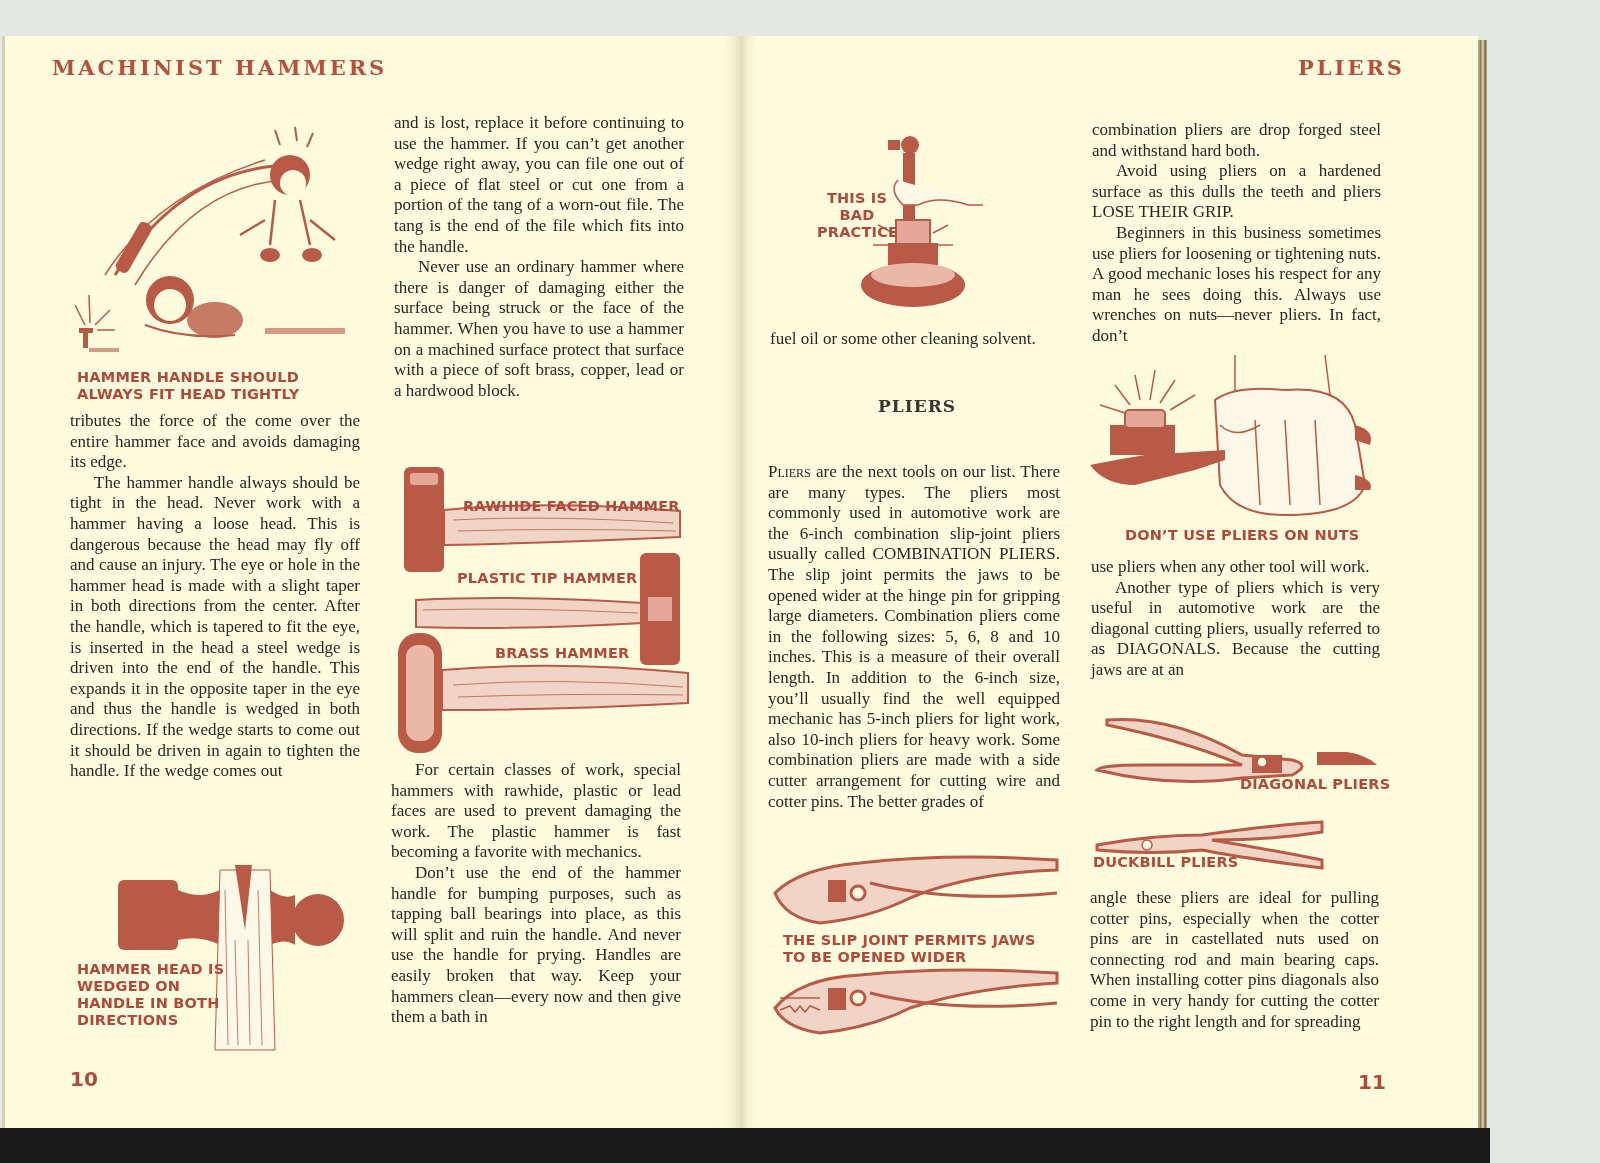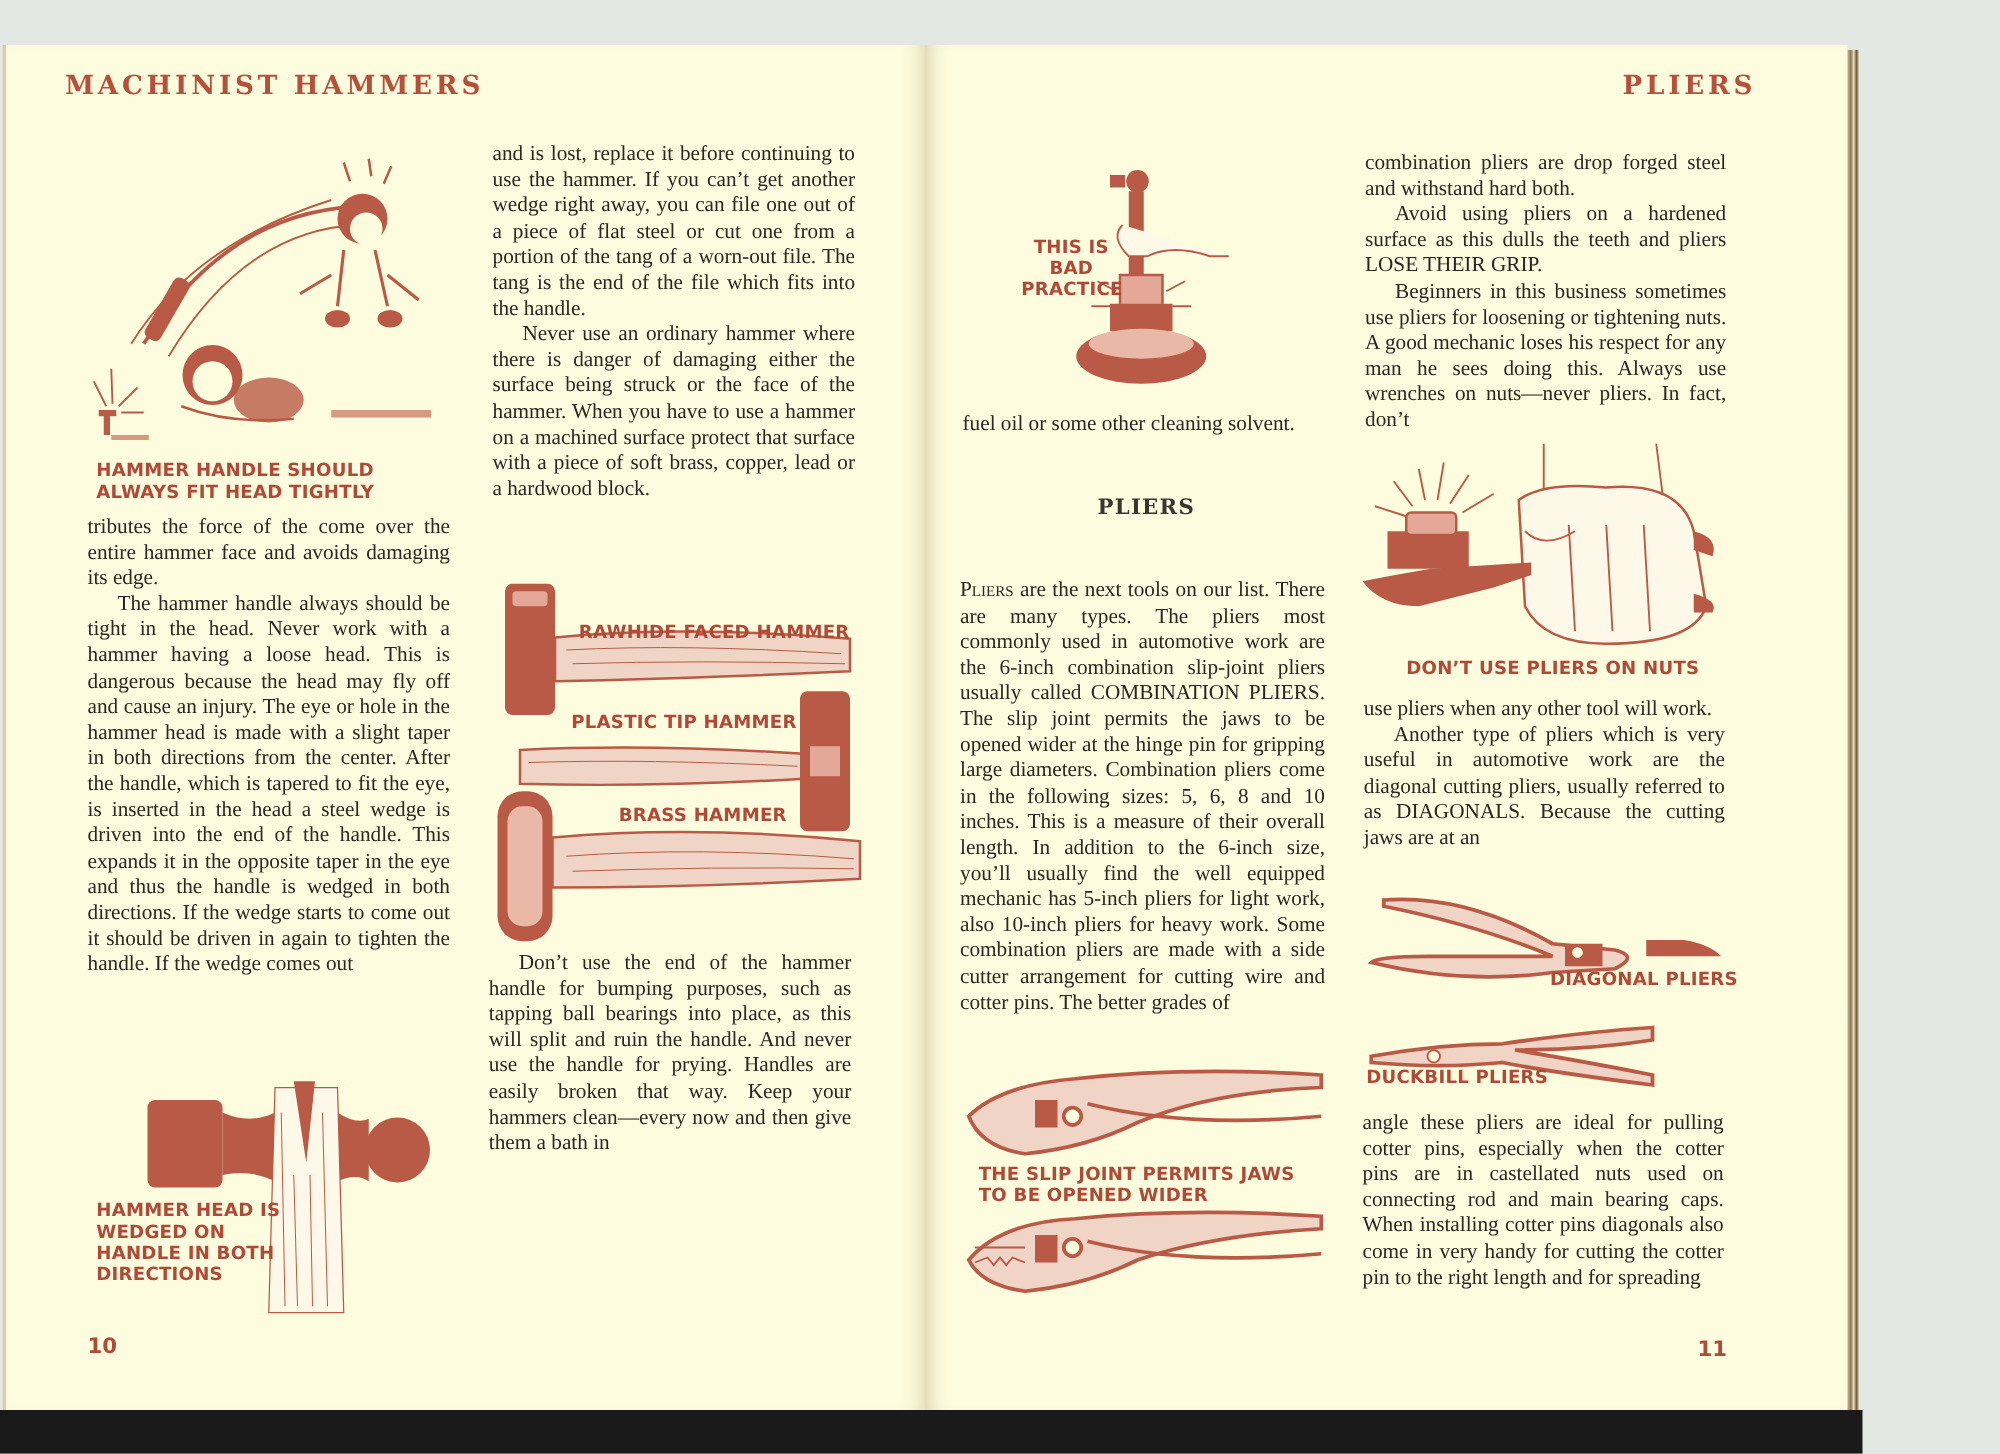--- a/index.html
+++ b/index.html
@@ -36,21 +36,21 @@
   }
   .col p { margin:0; }
   .col p.indent { text-indent:24px; }
   .sc { font-variant:small-caps; }
   .section-title {
     position:absolute; font-family:"DejaVu Serif", serif; font-weight:bold;
     font-size:17px; color:#3a3530; letter-spacing:1px;
   }
   .page-num {
     position:absolute; font-family:"DejaVu Sans", sans-serif; font-weight:bold;
-    font-size:17px; color:#b04a38;
+    font-size:20px; color:#b04a38;
   }
   svg.illus { position:absolute; overflow:visible; }
   .ink { fill:#b85a45; }
   .inkstroke { stroke:#b85a45; fill:none; }
 </style>
 </head>
 <body>
 
 <div class="book-shadow"></div>
 
@@ -119,20 +119,21 @@
   <rect class="ink" x="0" y="168" width="44" height="120" rx="20"></rect>
   <rect x="8" y="180" width="28" height="96" rx="12" fill="#eab8a6"></rect>
   <path d="M44 205 Q160 195 290 208 L290 238 Q160 245 44 245 Z" fill="#f0d5c6" stroke="#b85a45" stroke-width="2"></path>
   <path class="inkstroke" stroke-width="0.8" d="M55 220 Q160 212 285 222 M60 232 Q170 228 285 230"></path>
 </svg>
 <div class="caption" style="left:463px;top:478px;margin-top:20px;">RAWHIDE FACED HAMMER</div>
 <div class="caption" style="left:457px;top:570px;">PLASTIC TIP HAMMER</div>
 <div class="caption" style="left:495px;top:645px;">BRASS HAMMER</div>
 
 <div class="col" style="left:391px;top:760px;width:290px;">
+  <p class="indent">For certain classes of work, special hammers with rawhide, plastic or lead faces are used to prevent damaging the work. The plastic hammer is fast becoming a favorite with mechanics.</p>
   <p class="indent">Don’t use the end of the hammer handle for bumping purposes, such as tapping ball bearings into place, as this will split and ruin the handle. And never use the handle for prying. Handles are easily broken that way. Keep your hammers clean—every now and then give them a bath in</p>
 </div>
 
 <div class="page right"></div>
 <div class="page-edge"></div>
 
 <div class="running-head" style="left:1298px;">PLIERS</div>
 
 <svg class="illus" style="left:858px;top:135px;" width="130" height="180" viewBox="0 0 130 180">
   <circle class="ink" cx="52" cy="10" r="9"></circle>

